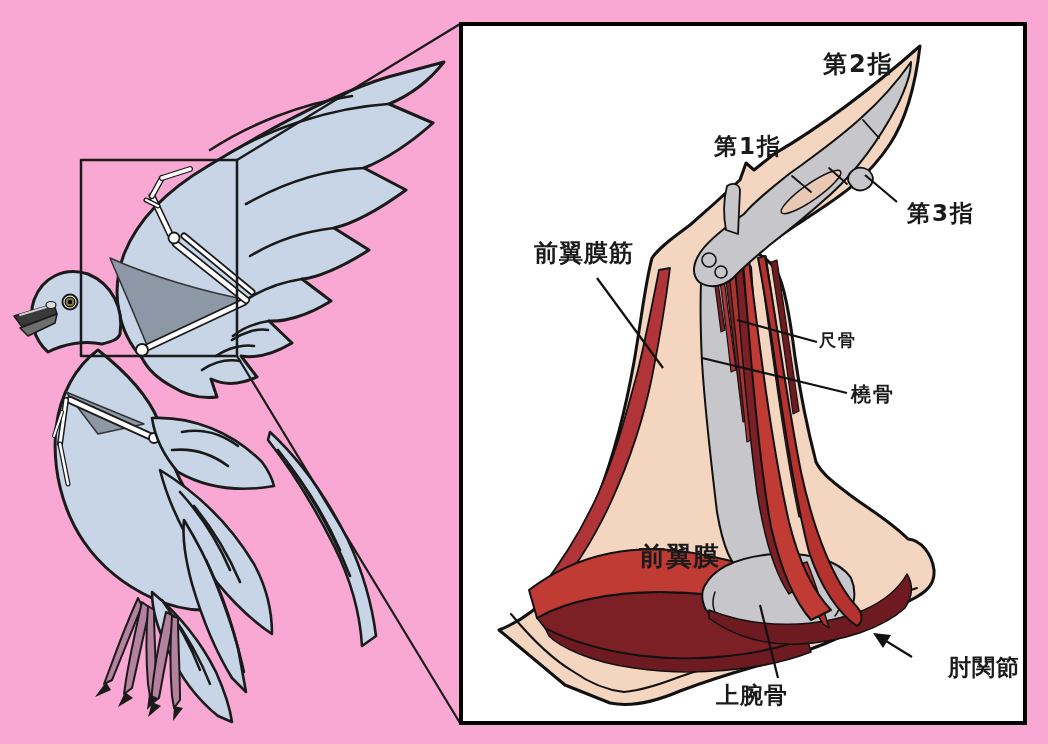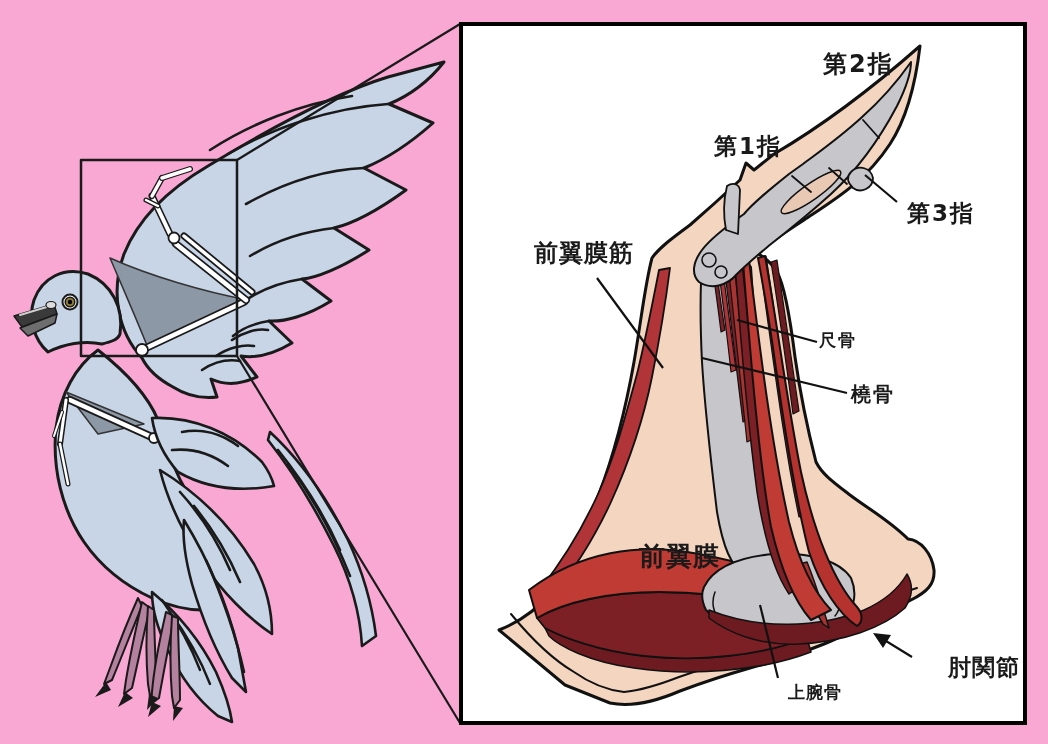--- a/index.html
+++ b/index.html
@@ -8,21 +8,21 @@
   .stage svg{position:absolute;left:0;top:0;}
   .anat-label{position:absolute;color:#1a1a1a;line-height:1;white-space:nowrap;
               font-weight:600;letter-spacing:2px;}
   .lbl-digit2{left:823px;top:52px;font-size:24px;}
   .lbl-digit1{left:714px;top:135px;font-size:23px;text-align:center;}
   .lbl-digit3{left:899px;top:202px;font-size:23px;margin-left:8px;}
   .lbl-propmuscle{left:534px;top:241px;font-size:24px;letter-spacing:1px;}
   .lbl-ulna{left:819px;top:332px;font-size:17px;}
   .lbl-radius{left:851px;top:384px;font-size:20px;}
   .lbl-propatagium{left:639px;top:500px;font-size:26px;letter-spacing:1px;margin-top:43px;}
-  .lbl-humerus{left:788px;top:684px;font-size:17px;letter-spacing:1px;}
+  .lbl-humerus{left:716px;top:684px;font-size:23px;letter-spacing:1px;}
   .lbl-elbow{left:912px;top:656px;font-size:23px;letter-spacing:1px;margin-left:36px;}
 </style>
 </head>
 <body>
 
 <div class="stage">
 
 <svg width="1048" height="744" viewBox="0 0 1048 744">
   <defs>
     <clipPath id="panelClip">

